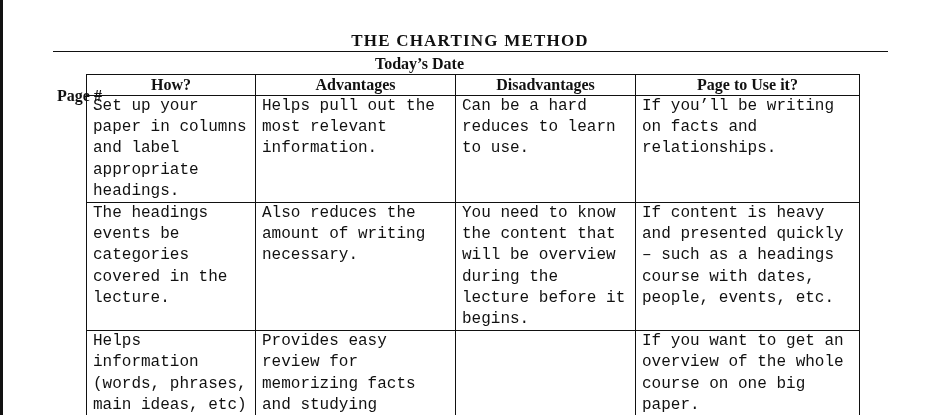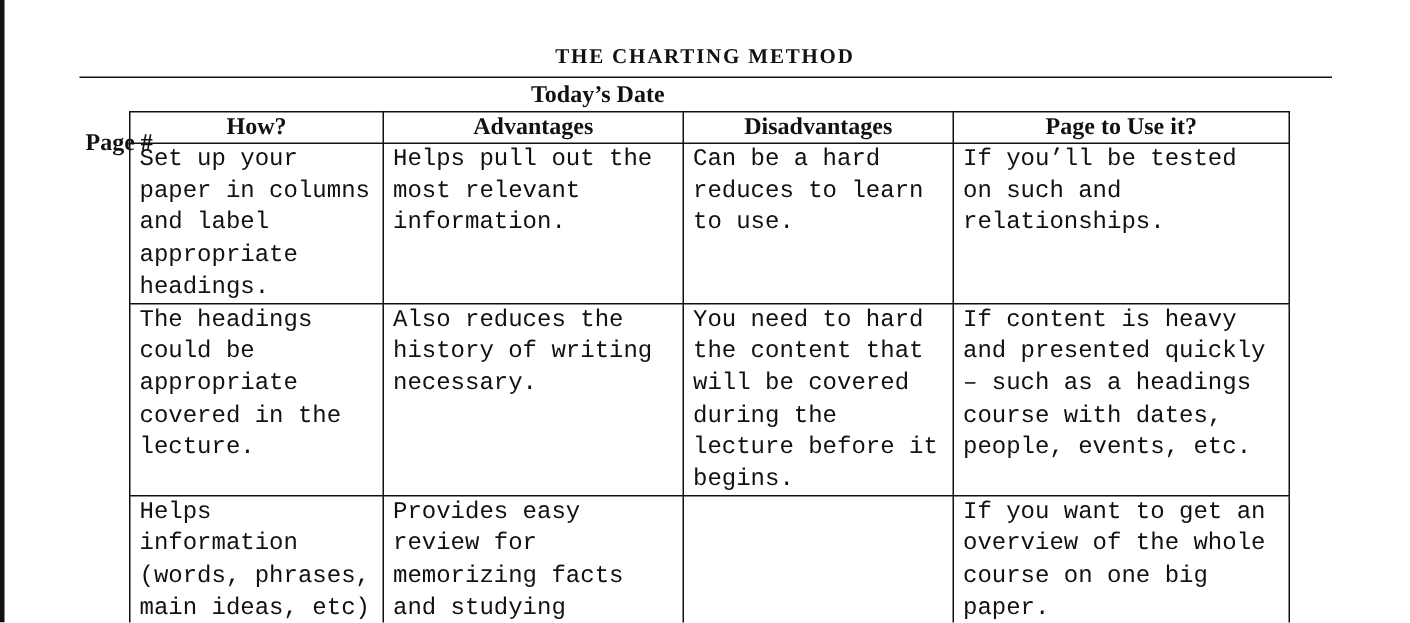--- a/index.html
+++ b/index.html
@@ -3,25 +3,25 @@
 <meta charset="utf-8">
 <style>
   html, body { margin: 0; padding: 0; }
   body {
     width: 940px; height: 415px; background: #ffffff; position: relative; overflow: hidden;
     font-family: "Liberation Serif", "DejaVu Serif", serif; color: #111;
   }
   .left-edge { position: absolute; left: 0; top: 0; width: 3px; height: 415px; background: #111; }
   .title {
     position: absolute; left: 0; width: 940px; top: 31px; text-align: center;
-    font-weight: bold; font-size: 14px; letter-spacing: 1.2px;
+    font-weight: bold; font-size: 17px; letter-spacing: 1.2px;
   }
   .rule { position: absolute; left: 53px; width: 835px; top: 51px; height: 0; border-top: 1.5px solid #111; }
   .page-num { position: absolute; left: 57px; top: 55px; font-weight: bold; font-size: 16px; margin-top: 32px; }
-  .today-date { position: absolute; left: 354px; top: 55px; font-weight: bold; font-size: 16px; }
+  .today-date { position: absolute; left: 375px; top: 55px; font-weight: bold; font-size: 16px; }
   table.chart {
     position: absolute; left: 49px; top: 74px; border-collapse: collapse; table-layout: fixed;
     width: 773px;
     margin-left: 37px;
   }
   table.chart th, table.chart td { border: 1.5px solid #111; vertical-align: top; font-size: 16px; line-height: 21.2px; }
   table.chart th { height: 20px; padding: 0; font-weight: bold; text-align: center; line-height: 20px; }
   table.chart td { padding: 0 6px; text-align: left; font-family: Liberation Mono, monospace; }
   tr.r1 td { height: 85px; }
   tr.r2 td { height: 105px; }
@@ -50,26 +50,26 @@
       <th>Advantages</th>
       <th>Disadvantages</th>
       <th>Page to Use it?</th>
     </tr>
   </thead>
   <tbody>
     <tr class="r1">
       <td>Set up your paper in columns and label appropriate headings.</td>
       <td>Helps pull out the most relevant information.</td>
       <td>Can be a hard reduces to learn to use.</td>
-      <td>If you’ll be tested on such and relationships.</td>
+      <td>If you’ll be writing on facts and relationships.</td>
     </tr>
     <tr class="r2">
-      <td>The headings could be appropriate covered in the lecture.</td>
-      <td>Also reduces the history of writing necessary.</td>
-      <td>You need to hard the content that will be covered during the lecture before it begins.</td>
+      <td>The headings events be categories covered in the lecture.</td>
+      <td>Also reduces the amount of writing necessary.</td>
+      <td>You need to know the content that will be overview during the lecture before it begins.</td>
       <td>If content is heavy and presented quickly – such as a headings course with dates, people, events, etc.</td>
     </tr>
     <tr class="r3">
       <td>Helps information (words, phrases, main ideas, etc) into the appropriate category.</td>
       <td>Provides easy review for memorizing facts and studying comparisons and relationships.</td>
       <td></td>
       <td>If you want to get an overview of the whole course on one big paper.</td>
     </tr>
   </tbody>
 </table>

